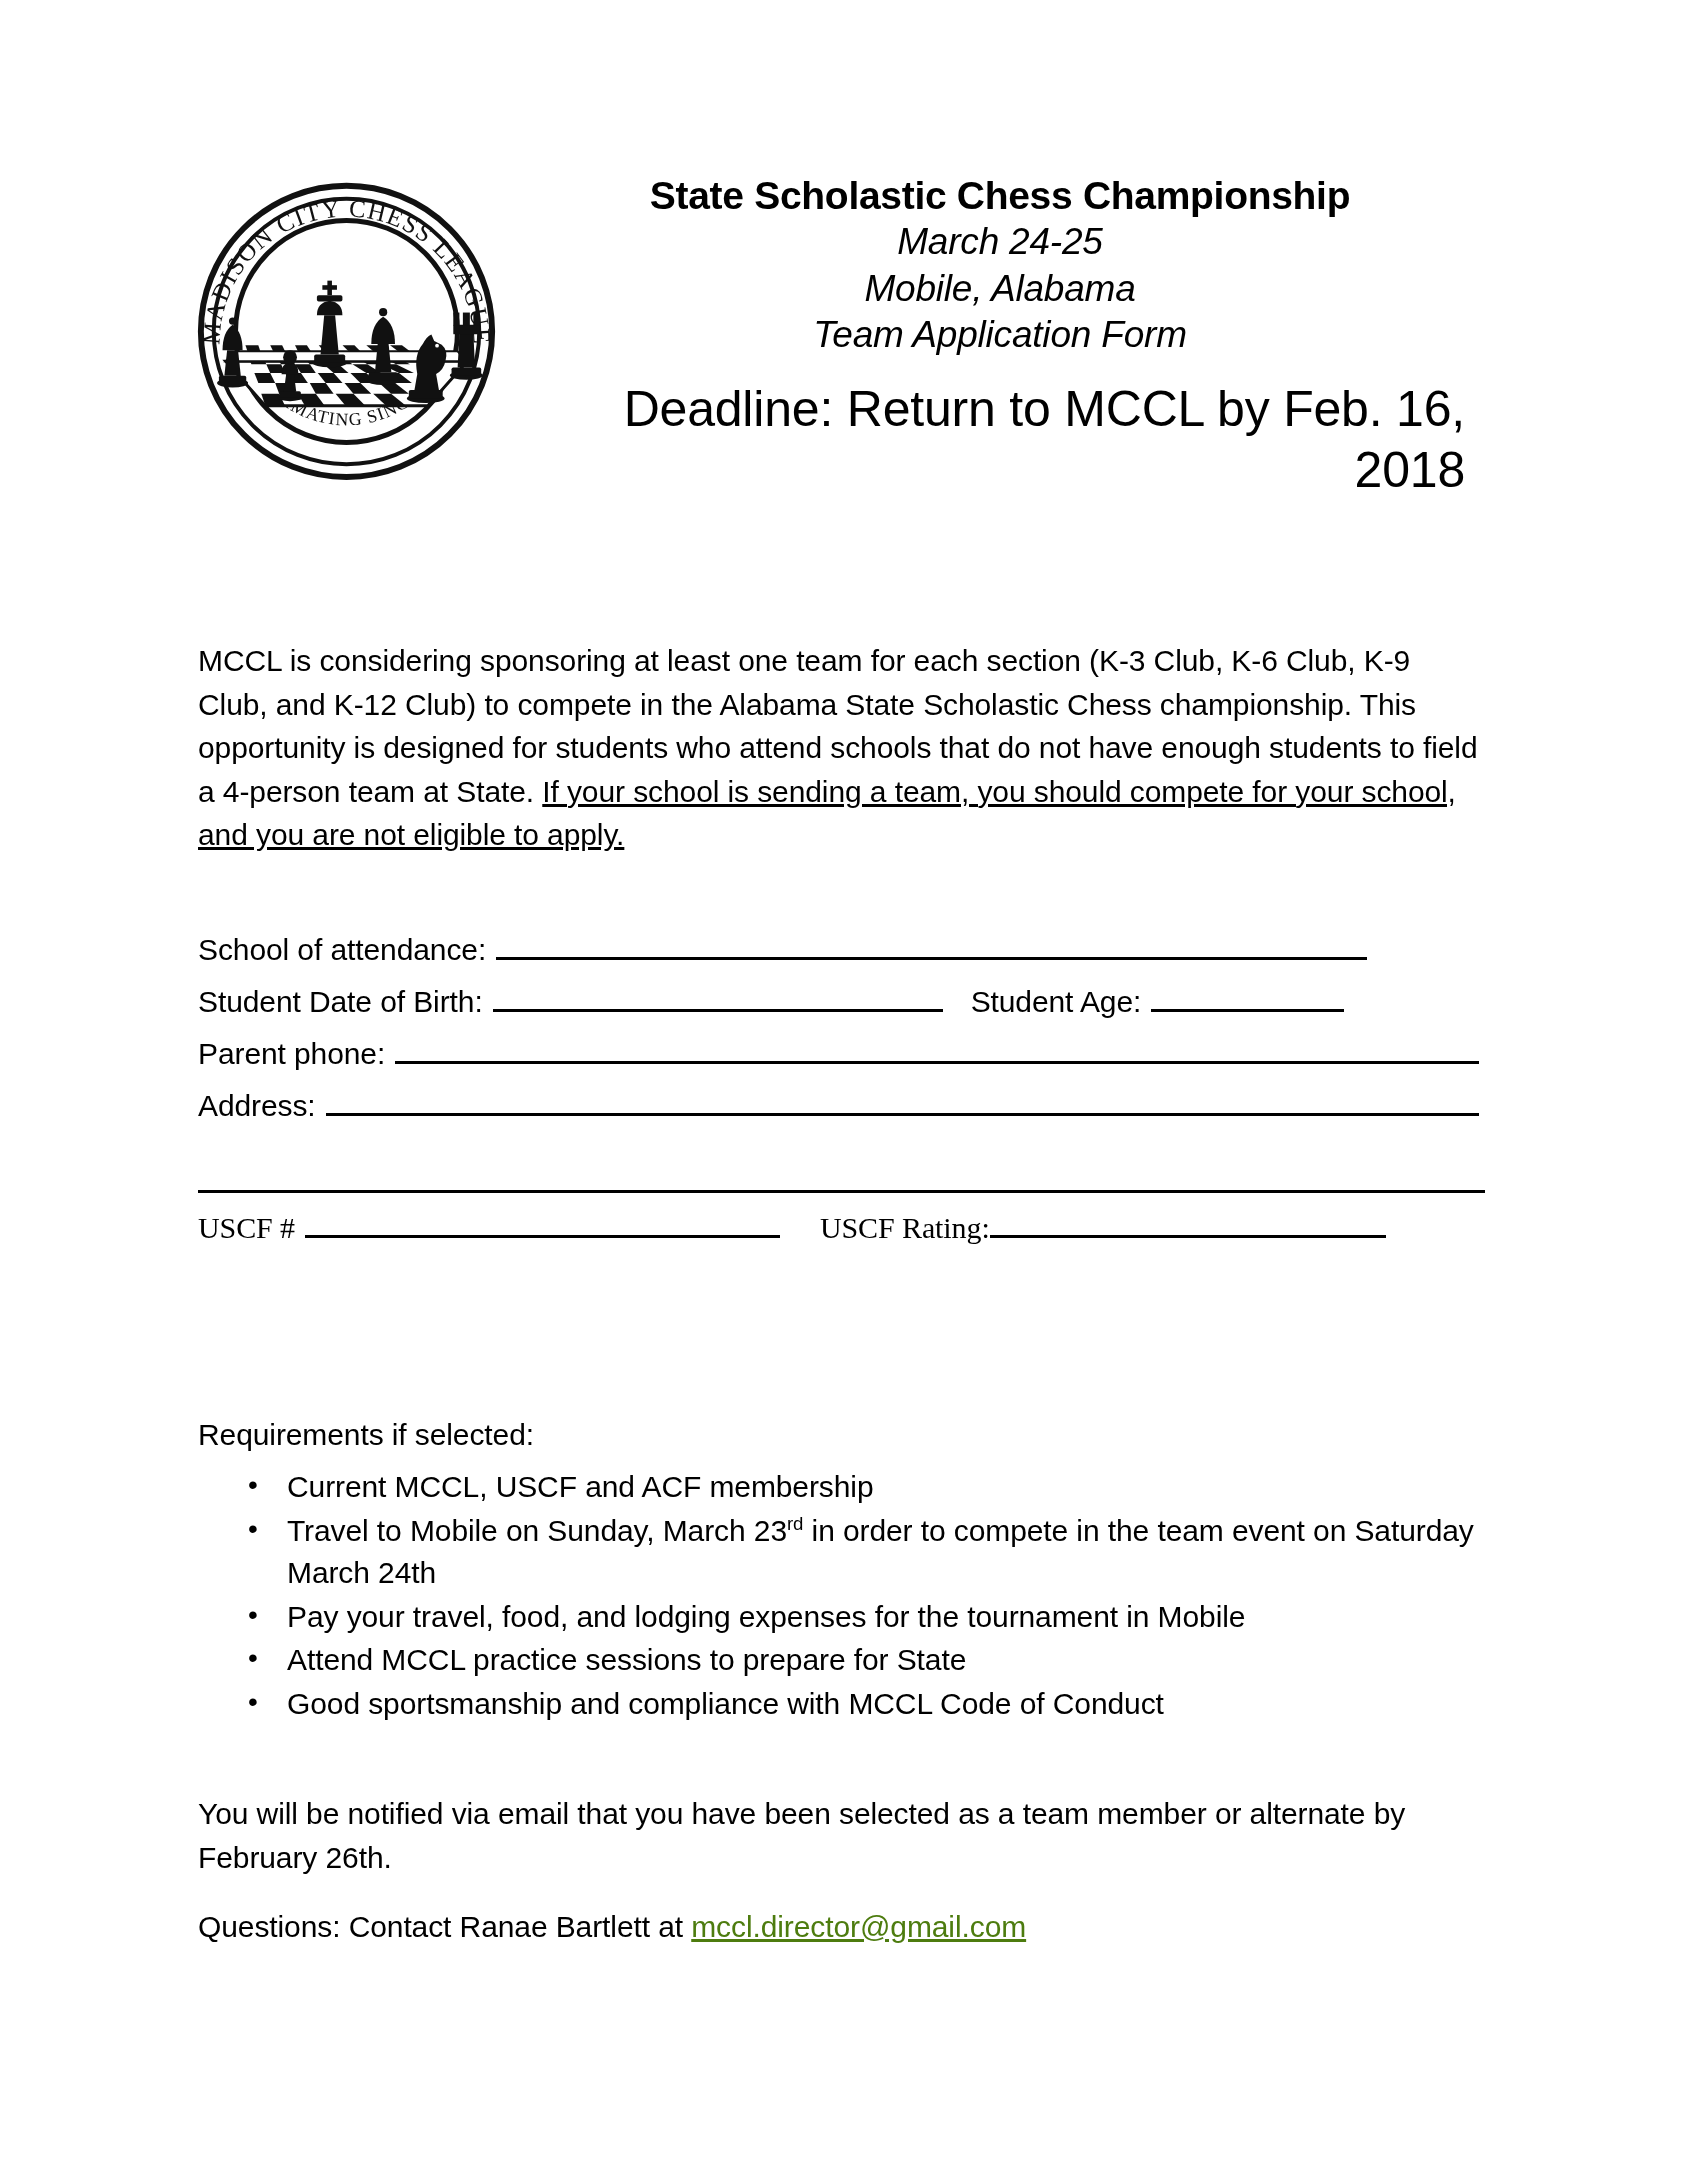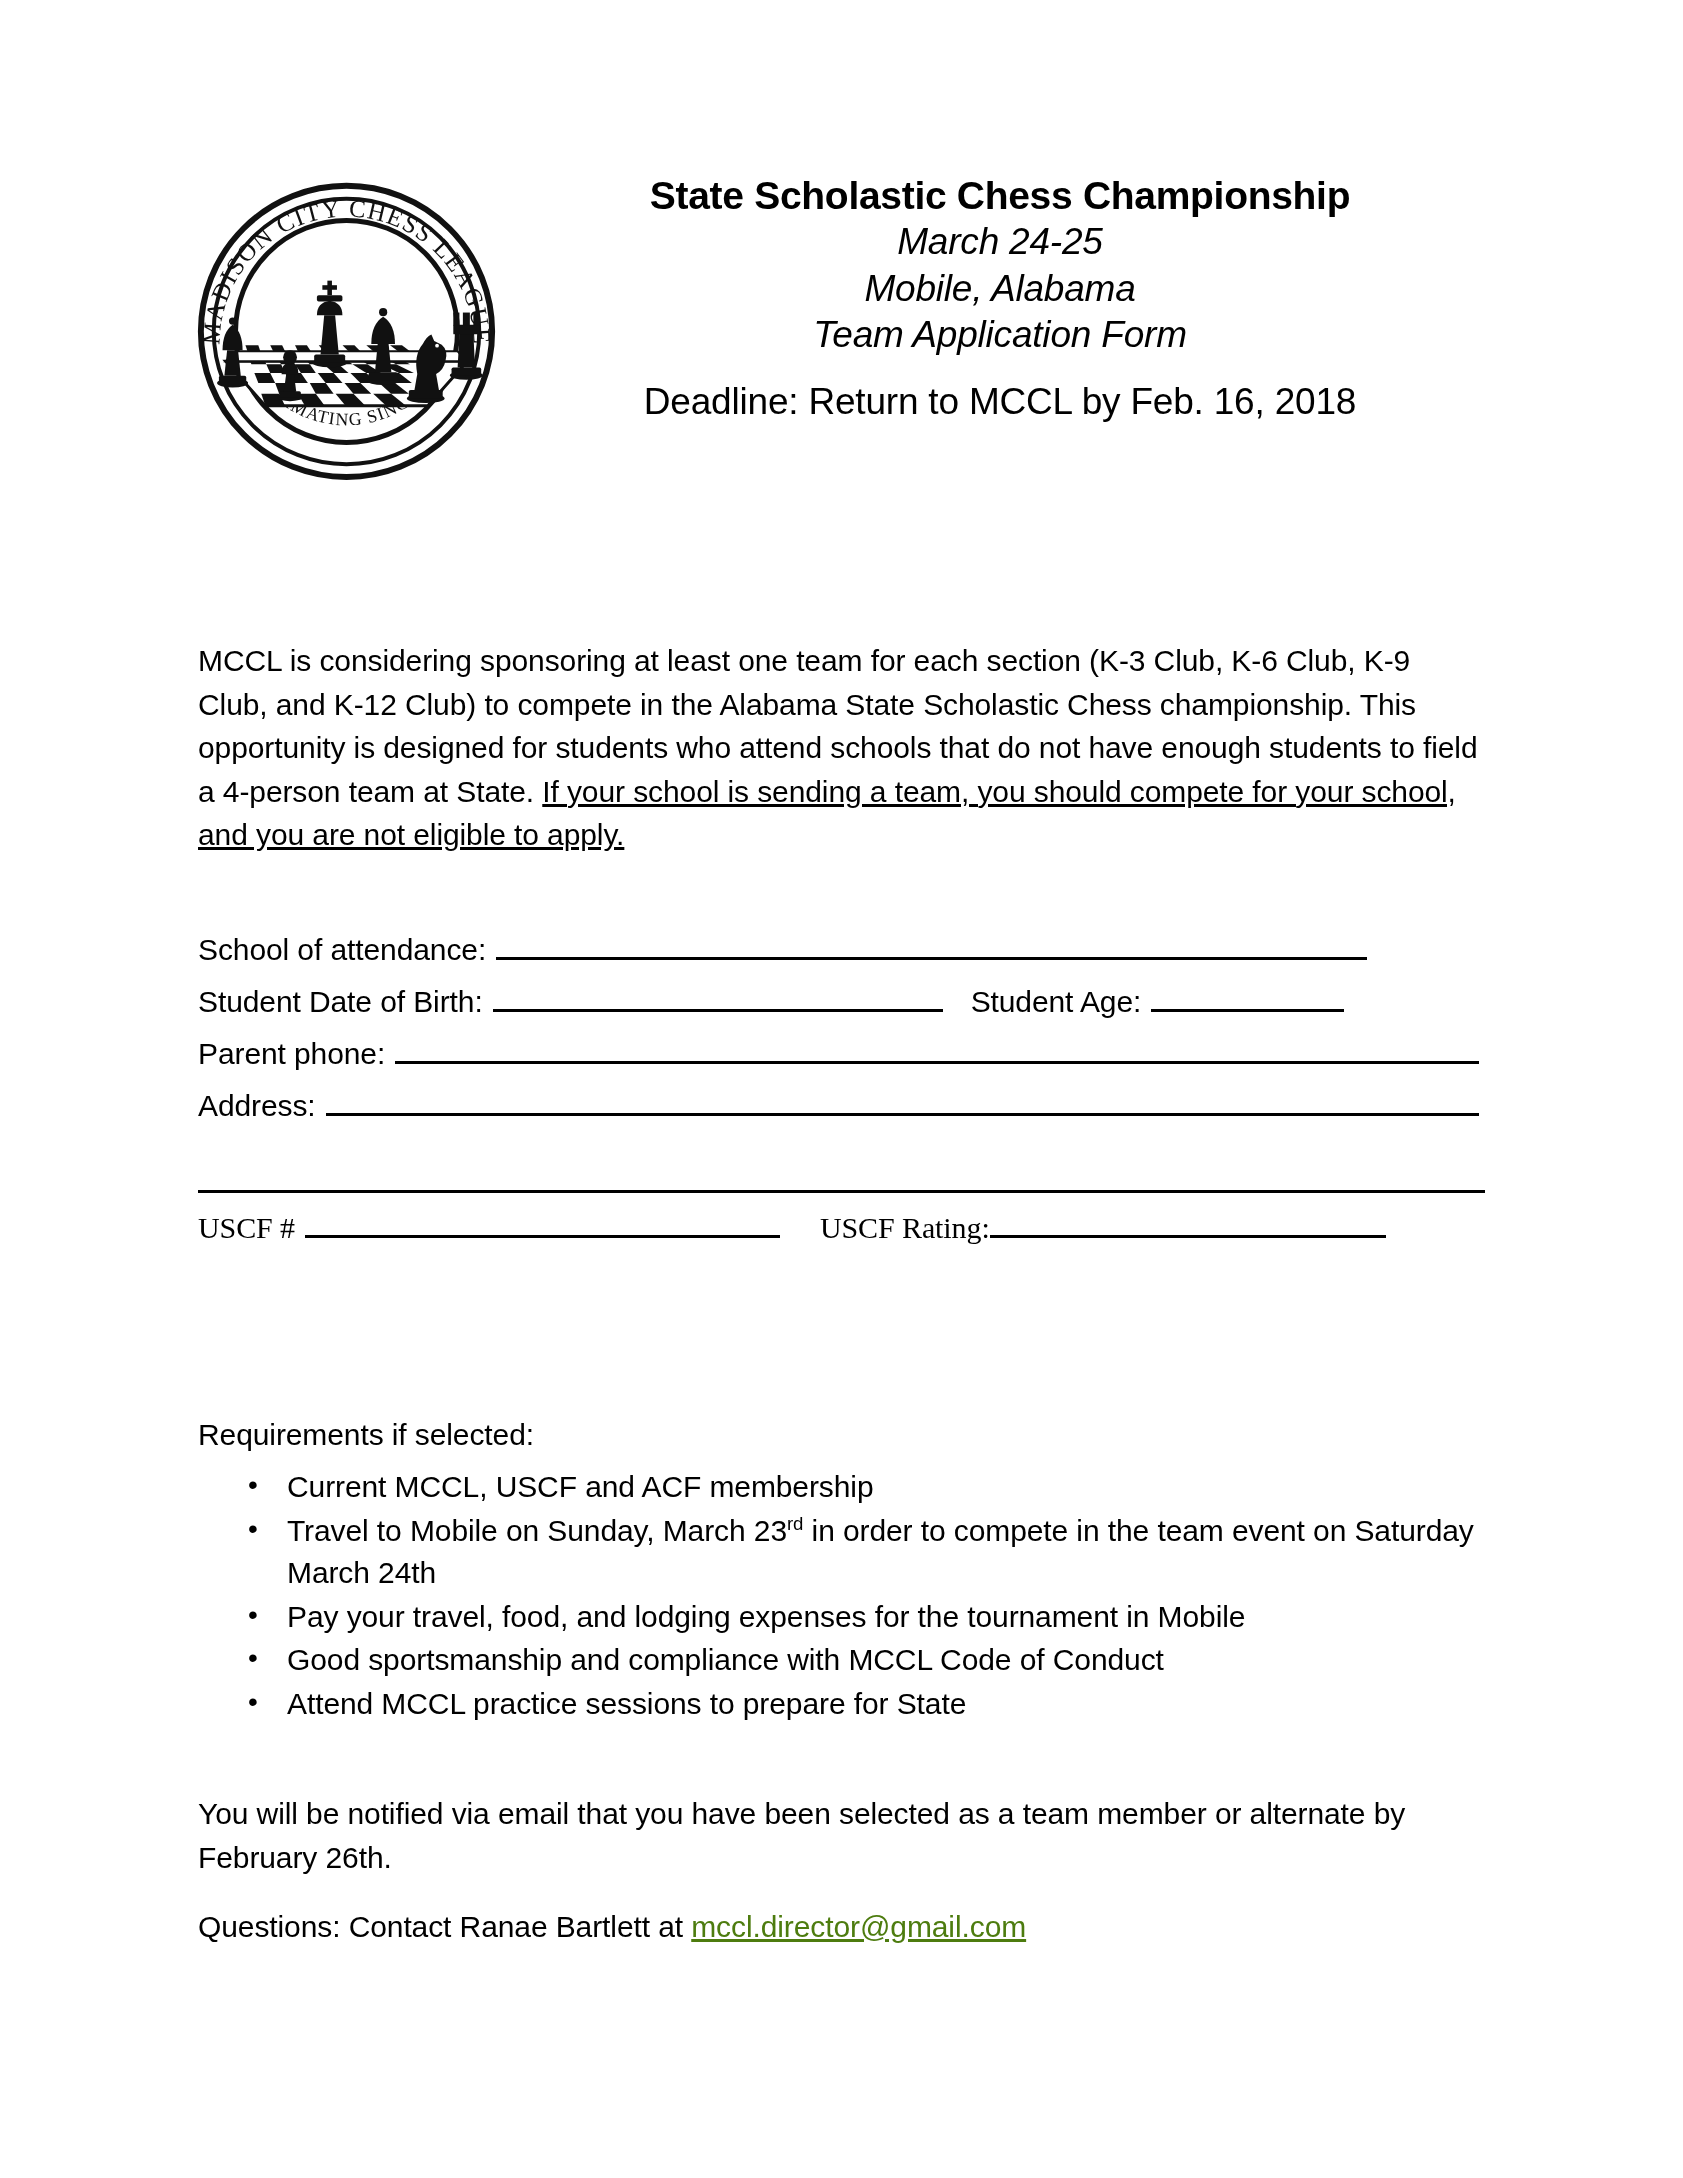--- a/index.html
+++ b/index.html
@@ -54,26 +54,27 @@
     white-space: nowrap;
   }
   .title-sub {
     font-size: 37px;
     font-weight: normal;
     line-height: 1.26;
     letter-spacing: -0.2px;
     font-style: italic;
   }
   .title-deadline {
-    font-size: 37px;
+    font-size: 50px;
     font-weight: normal;
     line-height: 1.22;
     margin-top: 20px;
     padding: 0 30px;
     letter-spacing: -0.2px;
+    text-align: right;
   }
 
   
   .content {
     position: absolute;
     left: 198px;
     top: 639px;
     width: 1287px;
     font-size: 30px;
     line-height: 1.45;
@@ -392,22 +393,22 @@
     </div>
 
   </div>
 
   <div class="req">
     <div class="req-head">Requirements if selected:</div>
     <ul class="bullets">
       <li><span>Current MCCL, USCF and ACF membership</span></li>
       <li><span>Travel to Mobile on Sunday, March 23</span><sup>rd</sup><span> in order to compete in the team event on Saturday March 24th</span></li>
       <li><span>Pay your travel, food, and lodging expenses for the tournament in Mobile</span></li>
+      <li><span>Attend MCCL practice sessions to prepare for State</span></li>
       <li><span>Good sportsmanship and compliance with MCCL Code of Conduct</span></li>
-      <li><span>Attend MCCL practice sessions to prepare for State</span></li>
     </ul>
   </div>
 
   <div class="closing">
     <p>You will be notified via email that you have been selected as a team member or alternate by February 26th.</p>
     <p><span>Questions:  Contact Ranae Bartlett at </span><a class="mail" href="#">mccl.director@gmail.com</a></p>
   </div>
 
 </div>
 

